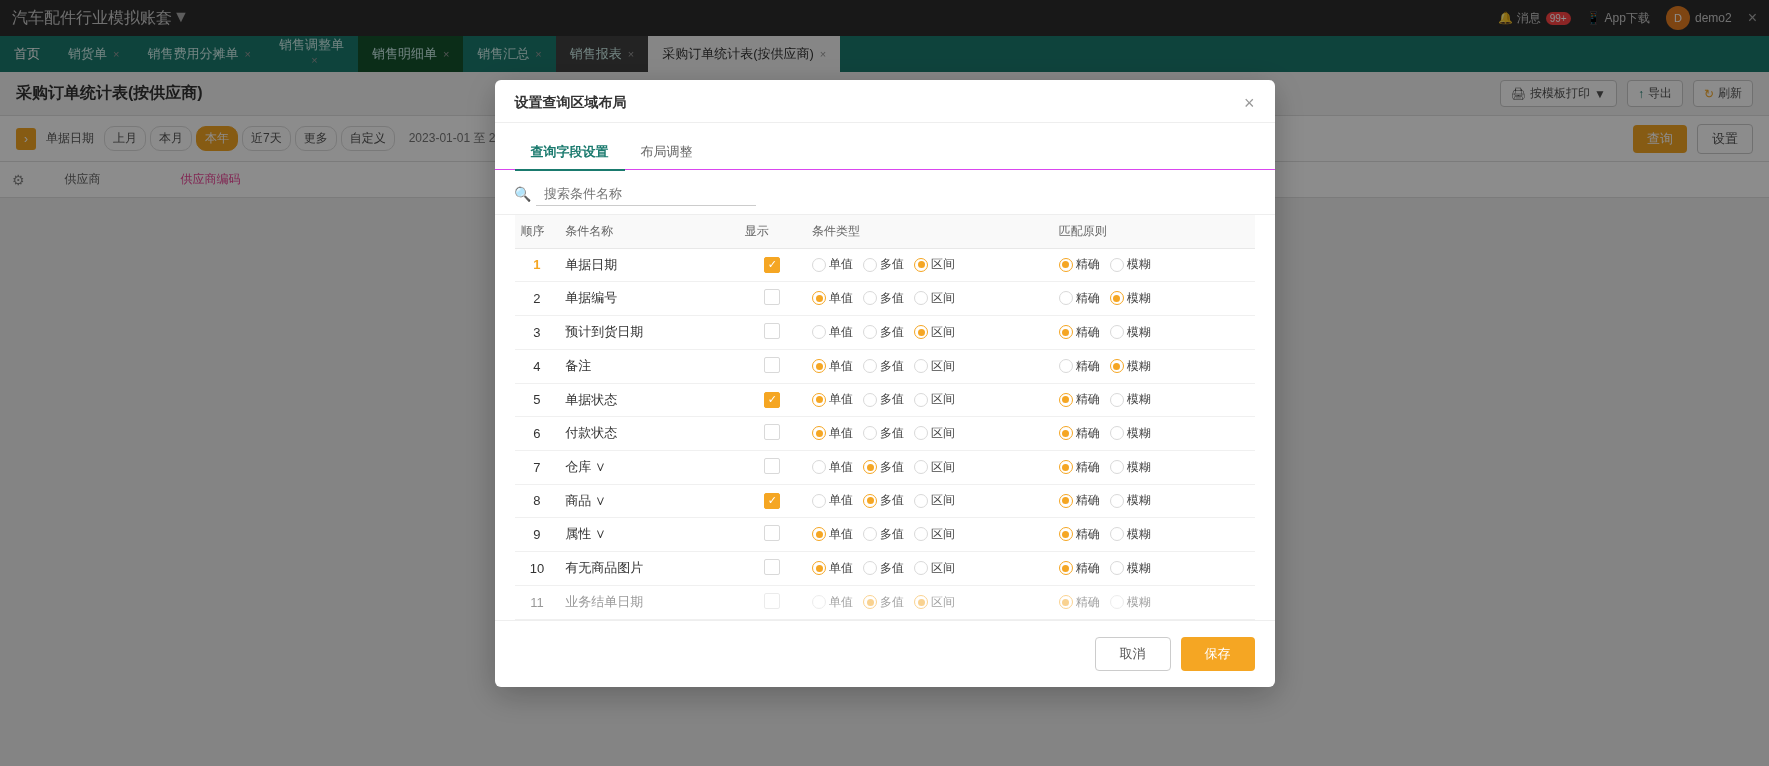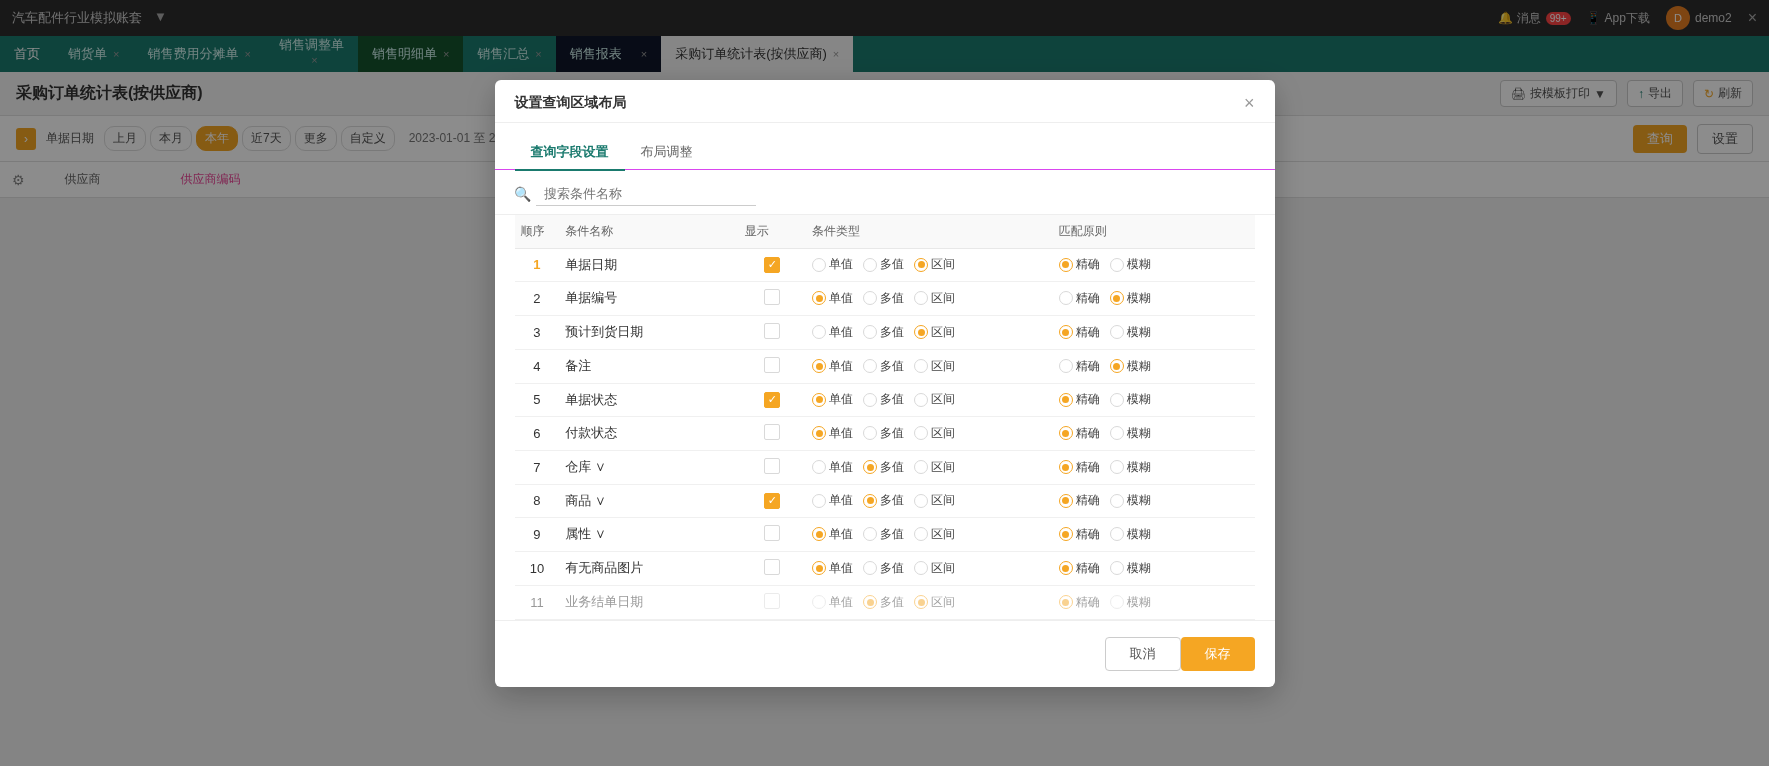--- a/index.html
+++ b/index.html
@@ -8,21 +8,21 @@
     
     .top-navbar {
       height: 36px;
       background: #2d2d2d;
       display: flex;
       align-items: center;
       justify-content: space-between;
       padding: 0 12px;
       color: #ccc;
     }
-    .top-navbar-left { font-size: 13px; display: flex; align-items: flex-start; gap: 12px; }
+    .top-navbar-left { font-size: 16px; display: flex; align-items: flex-start; gap: 1px; }
     .top-navbar-right { display: flex; align-items: center; gap: 16px; font-size: 12px; }
     .notification-badge {
       background: #ff4444;
       color: white;
       border-radius: 8px;
       font-size: 10px;
       padding: 1px 4px;
       margin-left: 2px;
     }
     .avatar-circle {
@@ -295,20 +295,21 @@
       width: 7px; height: 7px;
       background: #f5a623;
       border-radius: 50%;
     }
 
     
     .modal-footer {
       padding: 16px 20px;
       display: flex;
       justify-content: flex-end;
+      gap: 10px;
       border-top: 1px solid #eee;
     }
     .btn-cancel {
       border: 1px solid #ccc;
       background: white;
       padding: 7px 24px;
       border-radius: 4px;
       font-size: 13px;
       cursor: pointer;
       color: #555;
@@ -396,21 +397,21 @@
     <span class="tab-close">×</span>
   </div>
   <div class="tab-item" style="background:#14532d; color:#d0f0ec;">
     <span>销售明细单</span>
     <span class="tab-close">×</span>
   </div>
   <div class="tab-item" style="background:#1a7a6e; color:#d0f0ec;">
     <span>销售汇总</span>
     <span class="tab-close">×</span>
   </div>
-  <div class="tab-item" style="background:#0f172a; color:#d0f0ec;gap:13px;">
+  <div class="tab-item" style="background:#404040; color:#d0f0ec;">
     <span>销售报表</span>
     <span class="tab-close">×</span>
   </div>
   <div class="tab-item active">
     <span>采购订单统计表(按供应商)</span>
     <span class="tab-close">×</span>
   </div>
 </div>
 
 <div class="page-header">

